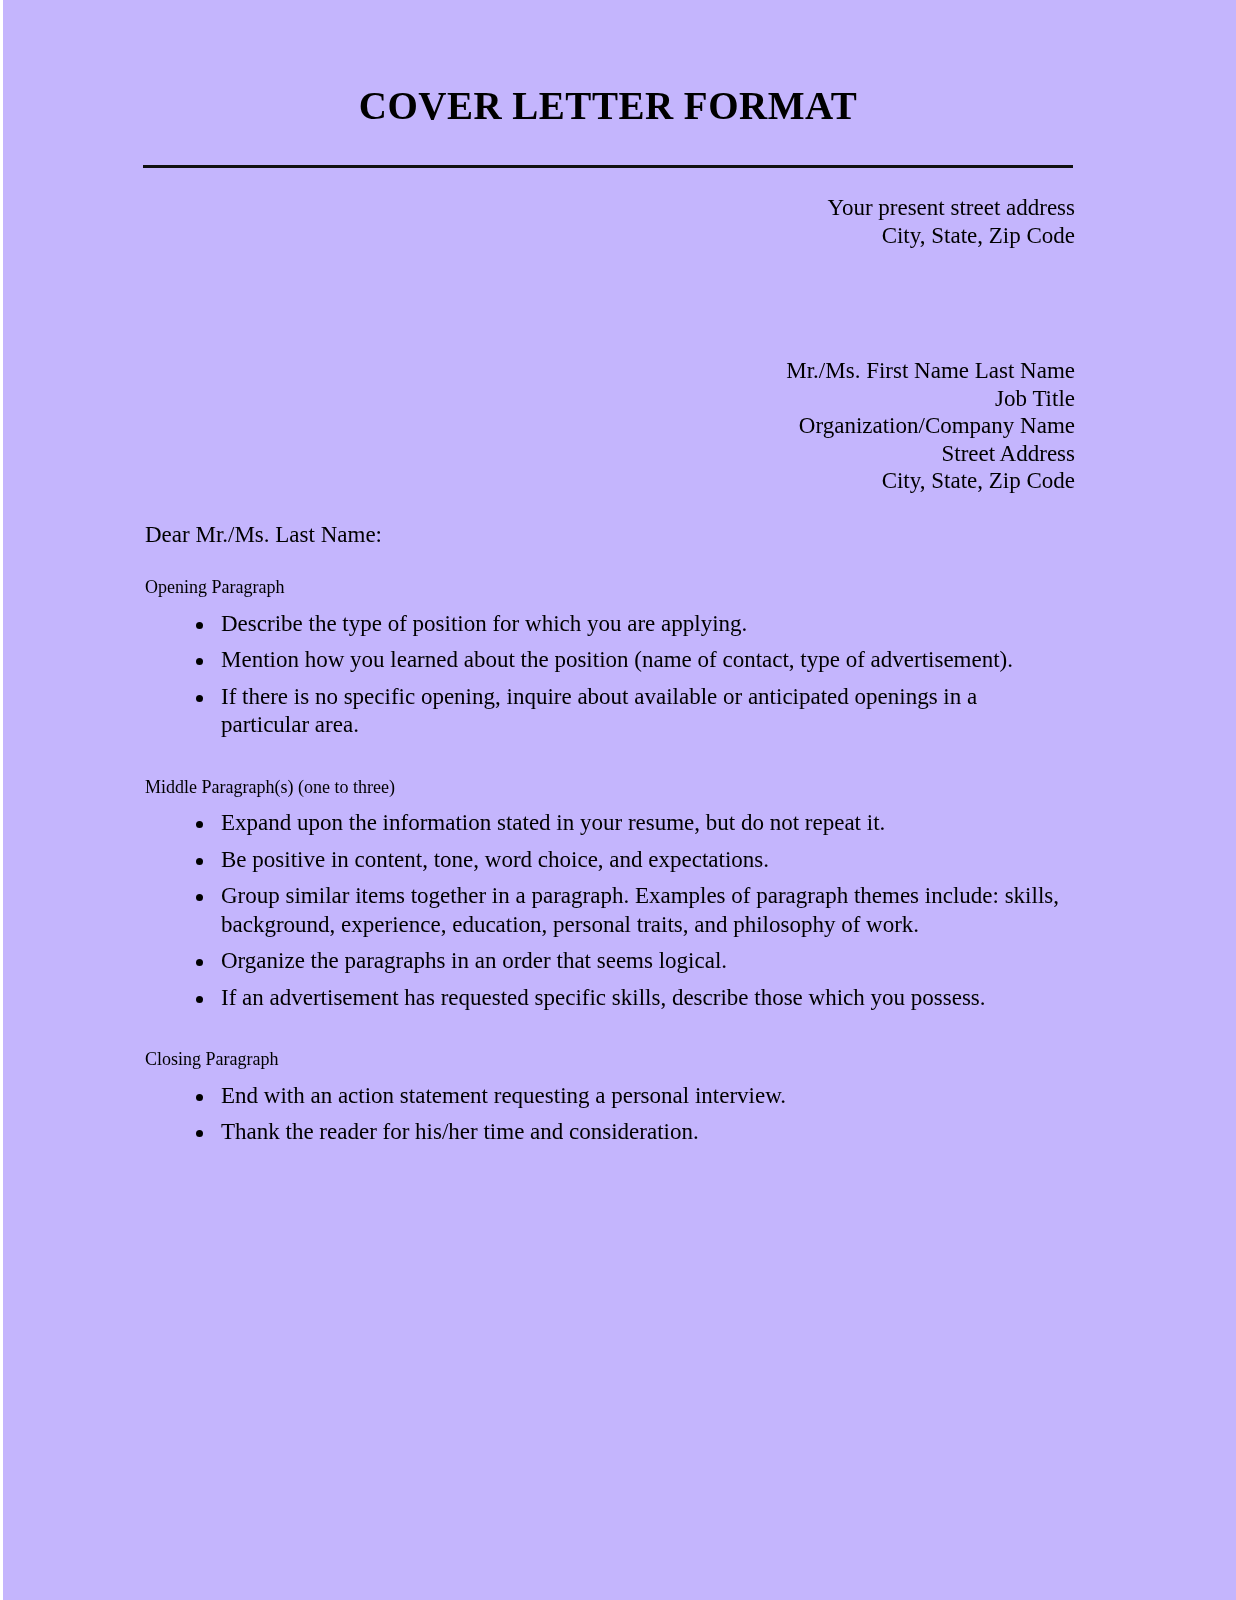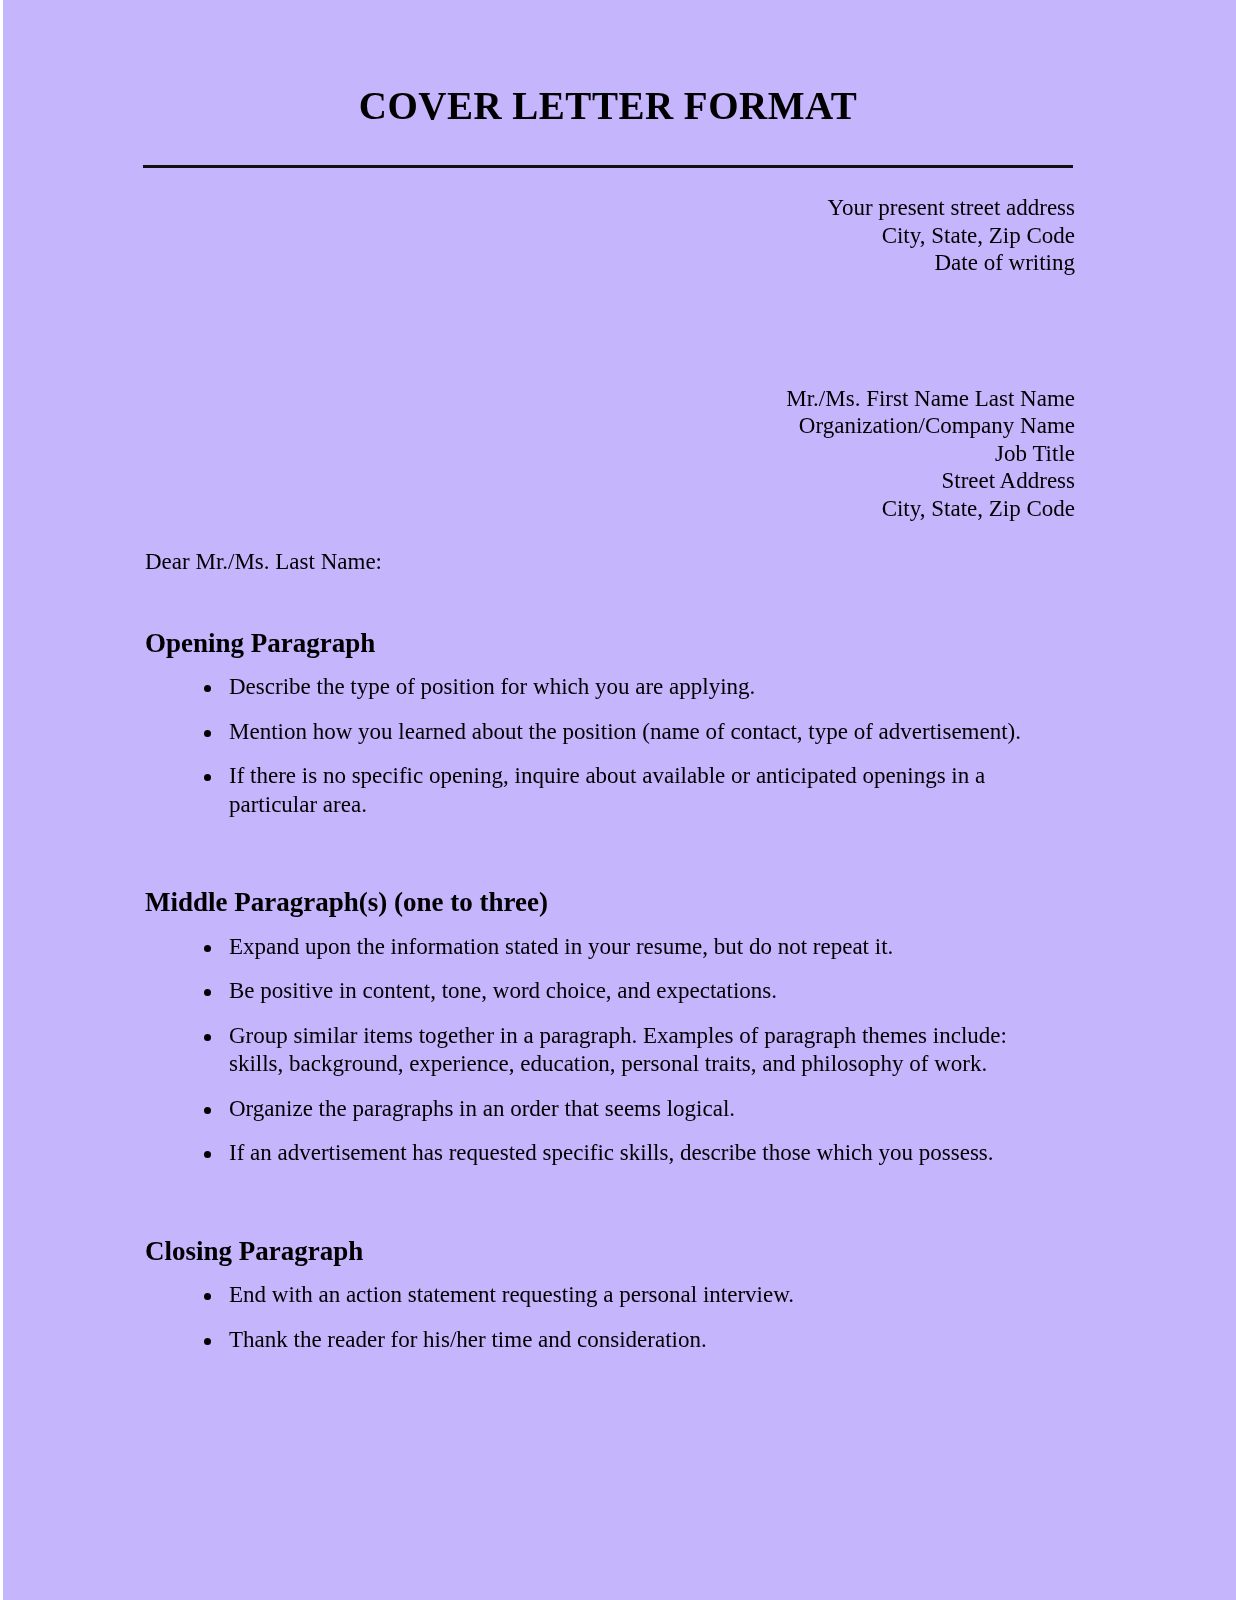--- a/index.html
+++ b/index.html
@@ -59,35 +59,34 @@
   }
 
   .addr-line { white-space: pre; text-align: right; }
 
   .spacer-lg { height: 108px; }
   .spacer-md { height: 26px; }
 
   .salutation { }
 
   .section-heading {
-    font-weight: bold;
-    font-size: 27px;
+    font-weight: normal;
+    font-size: 18px;
     line-height: 27.5px;
-    margin-top: 28px;
   }
 
   ul.bullets {
     list-style: none;
     margin: 0;
     padding: 0;
   }
   ul.bullets > li {
     position: relative;
     padding-left: 68px;
-    margin: 16px;
+    margin: 8px;
     line-height: 28.5px;
   }
   ul.bullets > li::before {
     content: "";
     position: absolute;
     left: 43px;
     top: 12px;
     width: 7px;
     height: 7px;
     border-radius: 50%;
@@ -104,29 +103,28 @@
   <div class="title-block">
     <div class="doc-title">COVER LETTER FORMAT</div>
   </div>
   <div class="title-rule"></div>
 
   <div class="body-area">
 
     <div>
       <div class="addr-line">Your present street address</div>
       <div class="addr-line">City, State, Zip Code</div>
-      <div class="addr-line">Date of writing</div>
     </div>
 
     <div class="spacer-lg"></div>
 
     <div>
       <div class="addr-line">Mr./Ms. First Name Last Name</div>
+      <div class="addr-line">Job Title</div>
       <div class="addr-line">Organization/Company Name</div>
-      <div class="addr-line">Job Title</div>
       <div class="addr-line">Street Address</div>
       <div class="addr-line">City, State, Zip Code</div>
     </div>
 
     <div class="spacer-md"></div>
 
     <div class="salutation">Dear Mr./Ms. Last Name:</div>
 
     <div class="spacer-md"></div>
 

